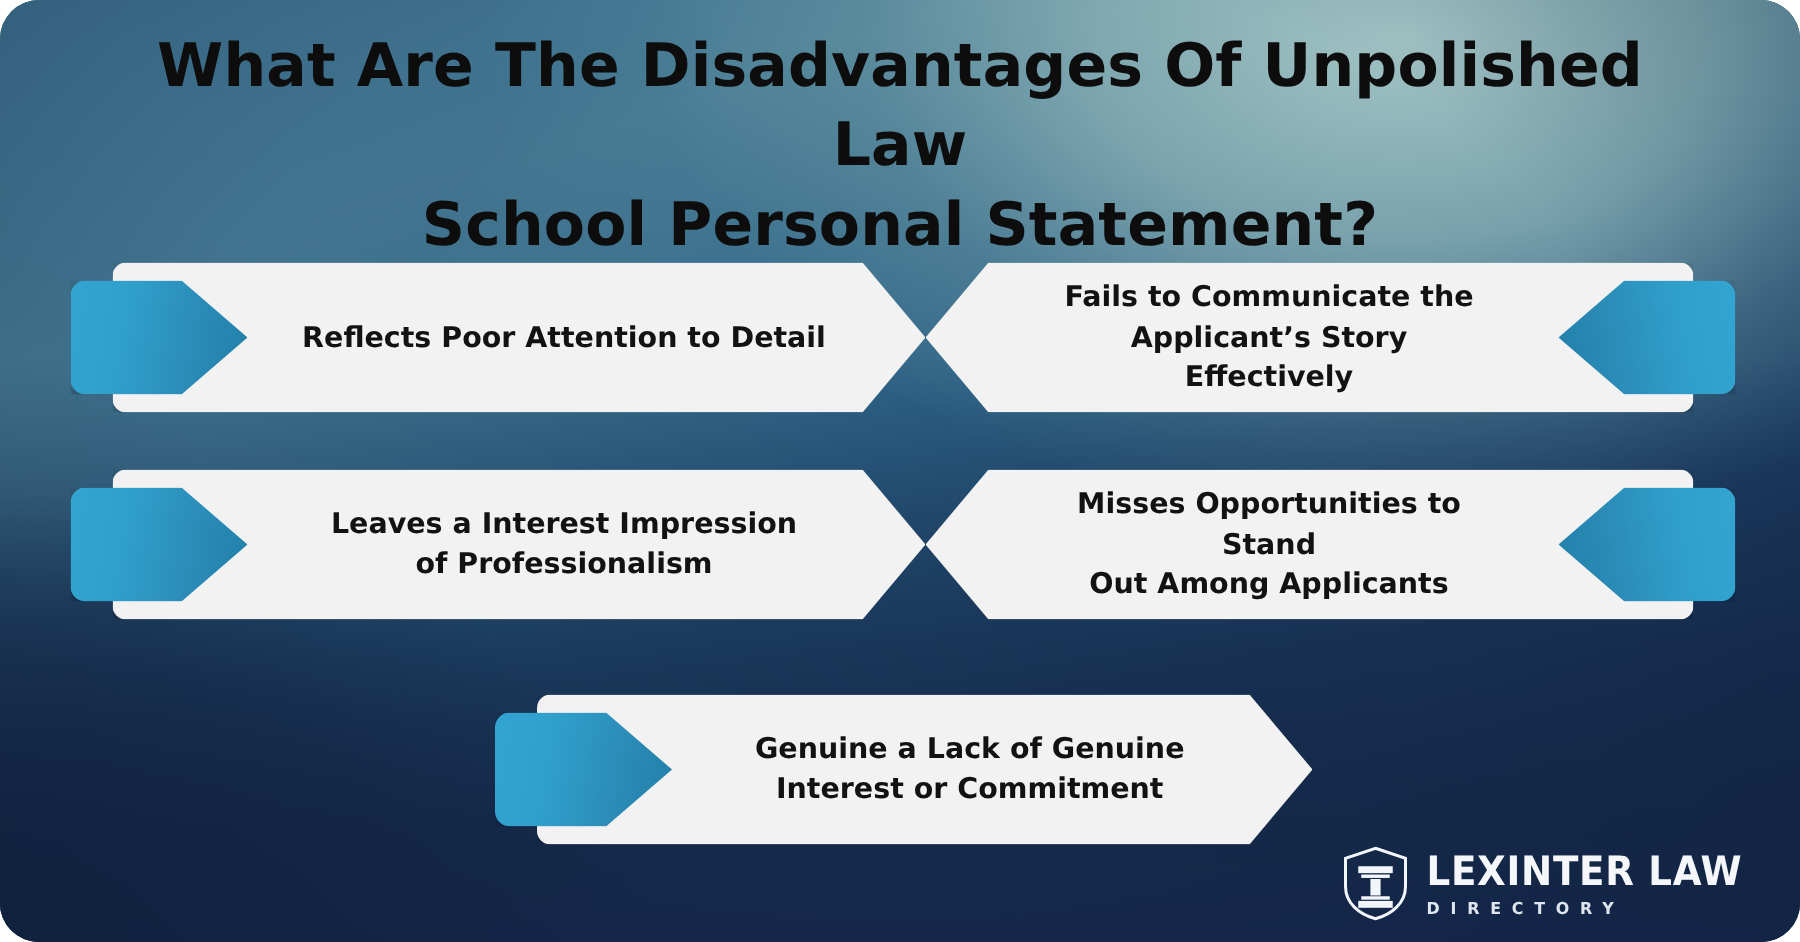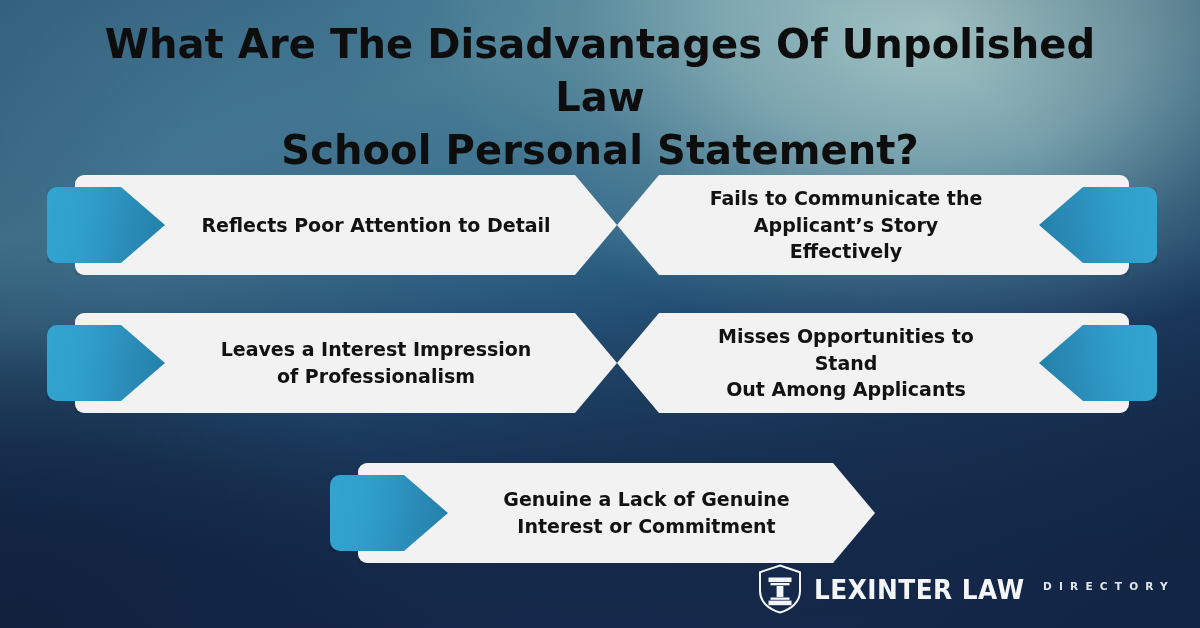--- a/index.html
+++ b/index.html
@@ -8,20 +8,21 @@
     width:1200px; height:628px;
     overflow:hidden;
     font-family:"Liberation Sans", sans-serif;
   }
 
   #canvas{
     position:relative;
     width:1200px; height:628px;
     overflow:hidden;
     background:#15803d;
+    border-radius:26px;
   }
 
   
   .bg-layer{ position:absolute; inset:0; }
   .bg-base{
     background:linear-gradient(160deg,#3f7491 0%, #4b7f96 22%, #2a5f84 48%, #1d3d62 72%, #16294c 100%);
   }
   .bg-teal{
     background:radial-gradient(ellipse 640px 420px at 78% 4%, rgba(168,200,199,.95) 0%, rgba(150,186,188,.72) 32%, rgba(120,163,170,.33) 56%, rgba(90,140,155,0) 78%);
   }
@@ -123,21 +124,21 @@
   .label-ltr{ left:140px; right:52px; }
   .label-rtl{ left:68px;  right:150px; }
 
   
   .logo{
     position:absolute;
     right:20px; bottom:14px;
     display:flex; align-items:center; gap:11px;
   }
   .logo-mark{ width:46px; height:50px; flex:0 0 auto; }
-  .logo-words{ display:flex; flex-direction:row;justify-content:space-between; }
+  .logo-words{ display:flex; flex-direction:column;justify-content:space-between; }
   .logo-main{
     color:#f4f6fa;
     font-family:"DejaVu Sans", sans-serif;
     font-weight:bold;
     font-size:27px;
     line-height:1;
     letter-spacing:.5px;
     transform:scaleX(.92);
     transform-origin:left center;
   }

